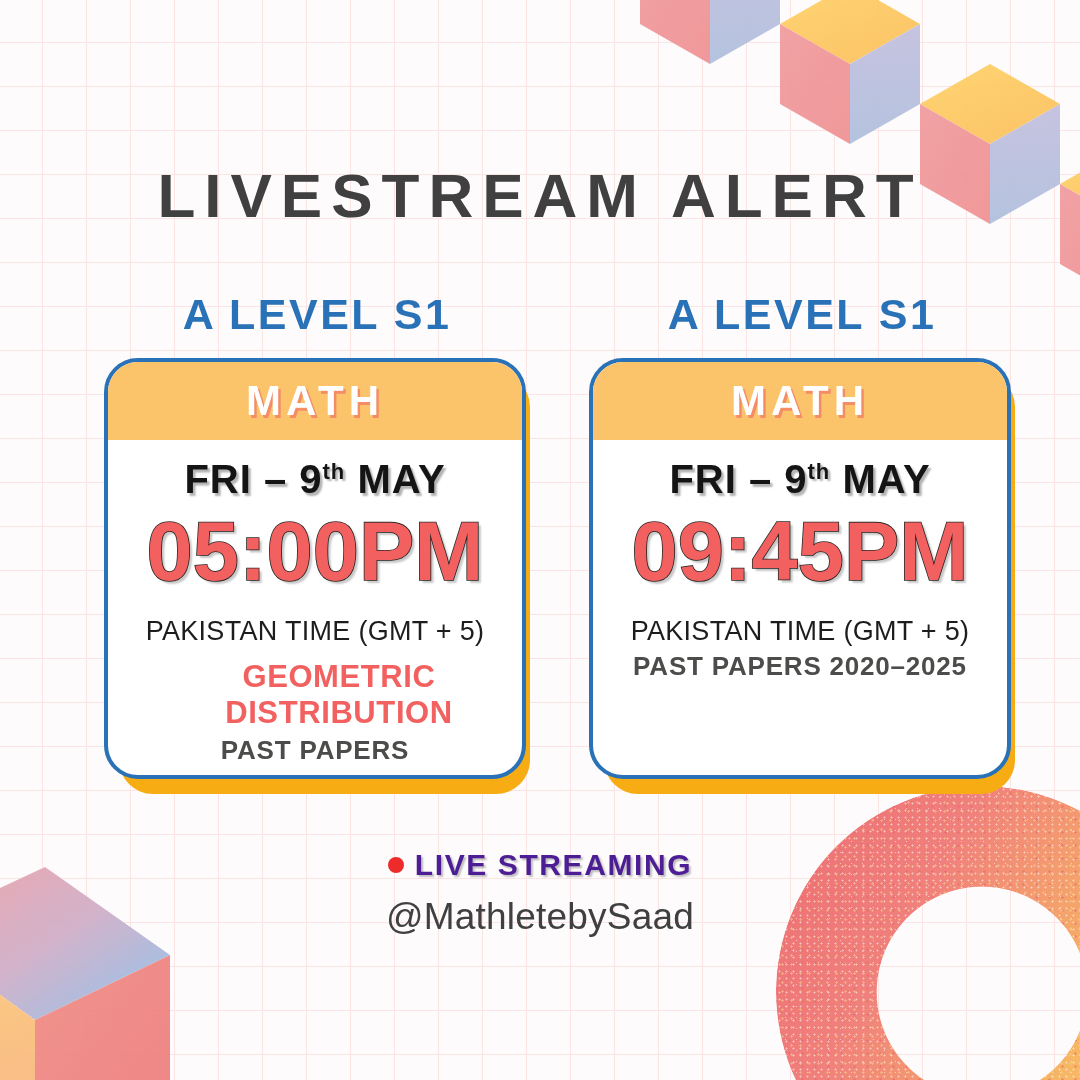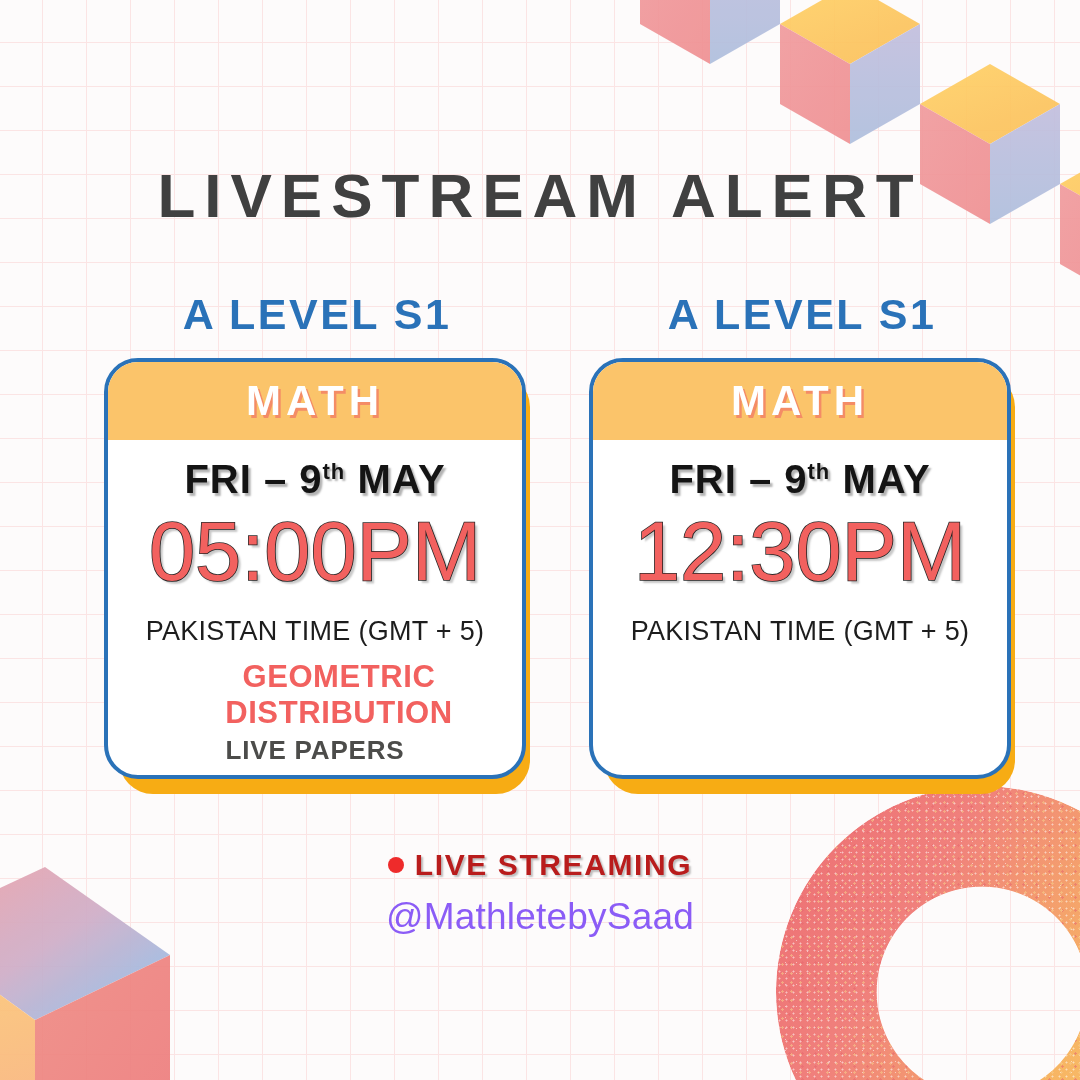--- a/index.html
+++ b/index.html
@@ -104,21 +104,21 @@
   }
   .date-line {
     font-size:40px; font-weight:bold; letter-spacing:1px;
     color:#141414;
     text-shadow:2.5px 2.5px 2px rgba(0,0,0,.30);
     white-space:nowrap;
   }
   .date-line sup { font-size:0.55em; vertical-align:super; }
   .time-line {
     margin-top:2px;
-    font-size:83px; font-weight:normal; letter-spacing:0px;
+    font-size:83px; font-weight:bold; letter-spacing:0px;
     color:#f2615f;
     -webkit-text-stroke:1.6px #2b2b2b;
     paint-order:stroke fill;
     text-shadow:3px 3px 2px rgba(0,0,0,.22);
     white-space:nowrap;
   }
   .tz-line {
     margin-top:16px;
     font-size:27px; font-weight:normal; letter-spacing:.3px;
     color:#1d1d1d;
@@ -162,27 +162,27 @@
     font-size:53px; font-weight:bold; letter-spacing:-1.5px;
     color:#181818;
   }
   #live-streaming {
     margin-top:6px;
     display:flex; align-items:center; justify-content:center; gap:11px;
   }
   #live-dot { width:16px;height:16px;border-radius:50%;background:#ee2b2b; }
   #live-streaming .label {
     font-size:30px; font-weight:bold; letter-spacing:1.6px;
-    color:#b91c1c;
+    color:#4c1d95;
     text-shadow:2px 2px 2px rgba(0,0,0,.25);
   }
   #handle {
     margin-top:14px;
     font-size:37px; font-weight:normal; letter-spacing:.2px;
-    color:#8b5cf6;
+    color:#404040;
   }
 </style>
 </head>
 <body>
 
 <svg class="deco" id="cube-cascade" viewBox="0 0 470 400" xmlns="http://www.w3.org/2000/svg">
   <defs>
     <linearGradient id="gTop" x1="0" y1="0" x2="0.7" y2="1">
       <stop offset="0" stop-color="#ffd166"></stop>
         <stop offset="1" stop-color="#fbc05a"></stop>
@@ -260,38 +260,39 @@
     <div class="card-shadow"></div>
     <div class="card">
       <div class="card-header">
         <span class="subject">MATH</span>
       </div>
       <div class="card-body">
         <div class="date-line"><span>FRI – 9</span><sup>th</sup><span> MAY</span></div>
         <div class="time-line">05:00PM</div>
         <div class="tz-line">PAKISTAN TIME (GMT + 5)</div>
         <div class="topic-line">GEOMETRIC DISTRIBUTION</div>
-        <div class="papers-line">LIVE PAPERS</div>
+        <div class="papers-line">PAST PAPERS</div>
       </div>
     </div>
   </div>
 </div>
 
 <div class="card-block" id="card-block-right">
   <div class="level-label">A LEVEL S1</div>
   <div class="card-wrap">
     <div class="card-shadow"></div>
     <div class="card">
       <div class="card-header">
         <span class="subject">MATH</span>
       </div>
       <div class="card-body">
         <div class="date-line"><span>FRI – 9</span><sup>th</sup><span> MAY</span></div>
-        <div class="time-line">12:30PM</div>
+        <div class="time-line">09:45PM</div>
         <div class="tz-line">PAKISTAN TIME (GMT + 5)</div>
+        <div class="papers-line">PAST PAPERS 2020–2025</div>
       </div>
     </div>
   </div>
 </div>
 
 <div id="footer">
   <div id="live-streaming">
     <span id="live-dot"></span>
     <span class="label">LIVE STREAMING</span>
   </div>

